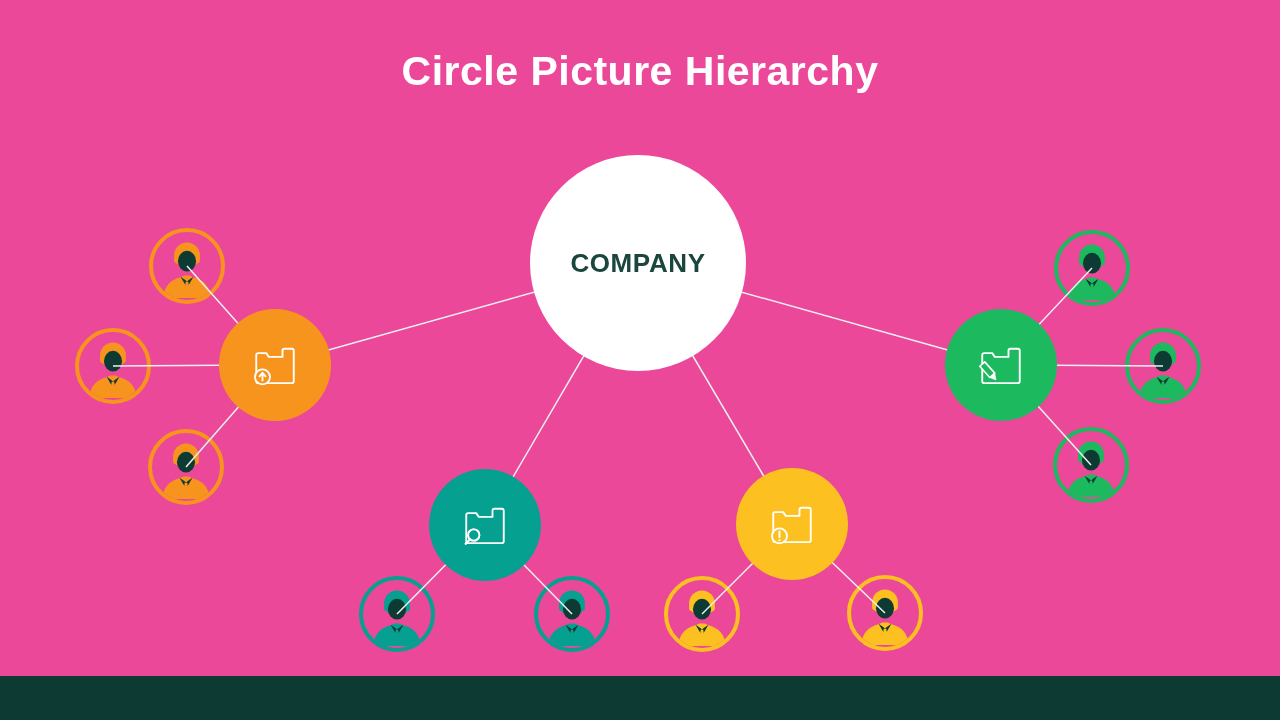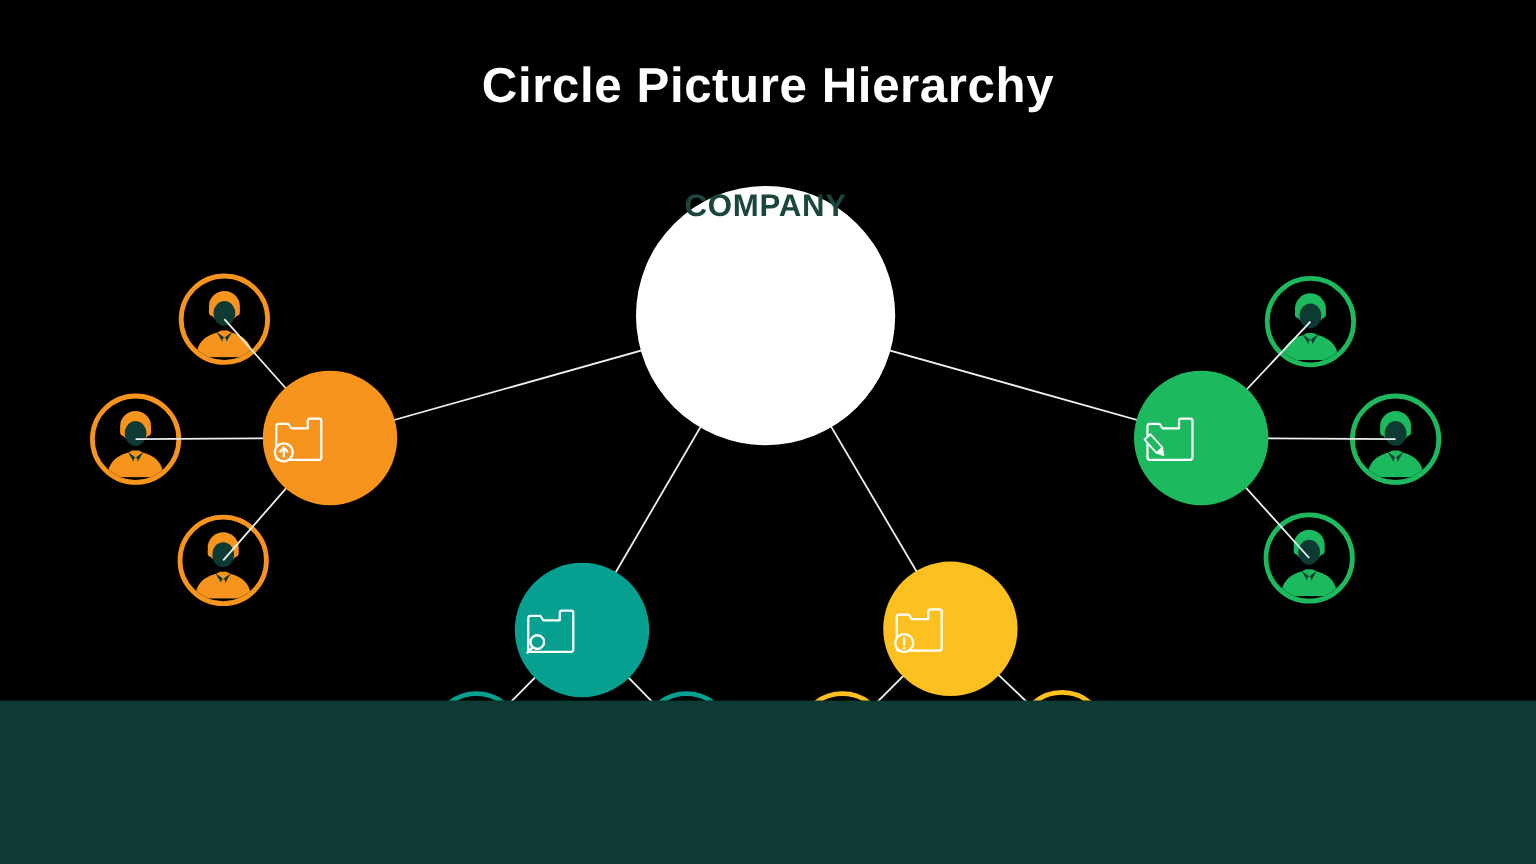--- a/index.html
+++ b/index.html
@@ -1,34 +1,34 @@
 <!DOCTYPE html>
 <html><head>
 <meta charset="utf-8">
 <style>
   html,body{margin:0;padding:0;background:#0D3B34;}
   .slide{
     position:relative;
-    width:1280px;height:584px;
-    background:#000000;
+    width:1280px;height:676px;
+    background:#ec4899;
     overflow:hidden;
     font-family:"Liberation Sans", sans-serif;
   }
   .title{
     position:absolute;
     left:0;top:48px;width:1280px;
     margin:0;
     text-align:center;
     color:#FFFFFF;
     font-size:41px;
     font-weight:700;
     letter-spacing:0.5px;
   }
   svg.connectors{position:absolute;left:0;top:0;z-index:1;}
-  .node{position:absolute;border-radius:50%;z-index:2;display:flex;align-items:center;}
+  .node{position:absolute;border-radius:50%;z-index:2;display:flex;align-items:center;justify-content:center;}
   .center-node{
     left:530px;top:155px;width:216px;height:216px;
     background:#FFFFFF;
     text-align:center;
     flex-direction:column;
   }
   .center-node .ceo-line{
     display:block;
     color:#1A463E;
     font-size:26px;

